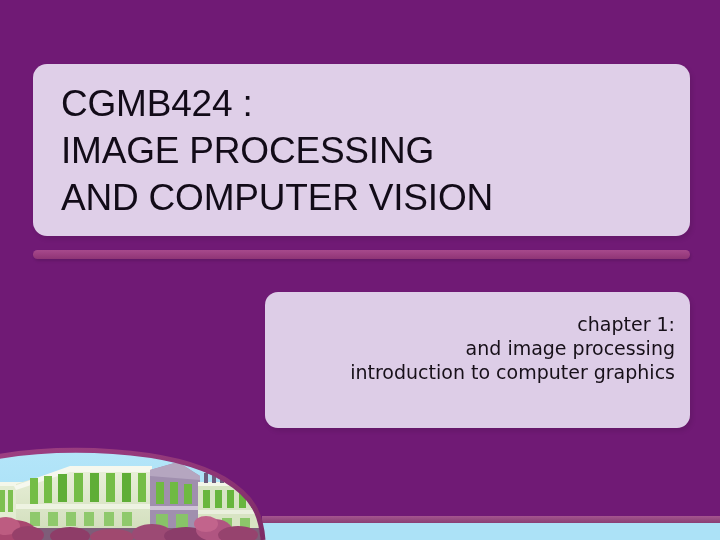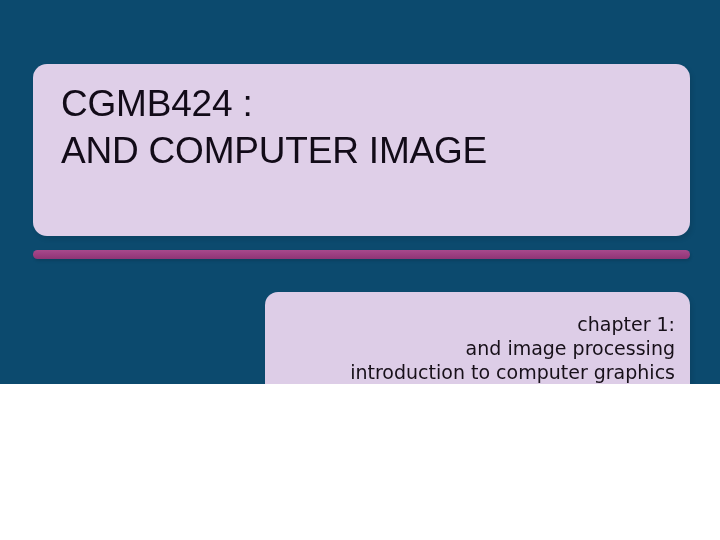--- a/index.html
+++ b/index.html
@@ -10,22 +10,22 @@
   body {
     width: 720px;
     height: 540px;
     overflow: hidden;
     font-family: "Liberation Sans", sans-serif;
   }
 
   #slide {
     position: relative;
     width: 720px;
-    height: 384px;
-    background: #0c4a6e;
+    height: 540px;
+    background: #701a75;
     overflow: hidden;
   }
 
   
   #title-box {
     position: absolute;
     left: 33px;
     top: 64px;
     width: 657px;
     height: 172px;
@@ -110,21 +110,22 @@
     background: #ace2f7;
   }
 </style>
 </head>
 <body>
 
 <div id="slide">
 
   <div id="title-box">
     <div class="title-line">CGMB424 :</div>
-    <div class="title-line">AND COMPUTER IMAGE</div>
+    <div class="title-line">IMAGE PROCESSING</div>
+    <div class="title-line">AND COMPUTER VISION</div>
   </div>
 
   <div id="divider-bar"></div>
 
   <div id="subtitle-box">
     <div class="subtitle-line">chapter 1:</div>
     <div class="subtitle-line">and image processing</div>
     <div class="subtitle-line">introduction to computer graphics</div>
   </div>
 

